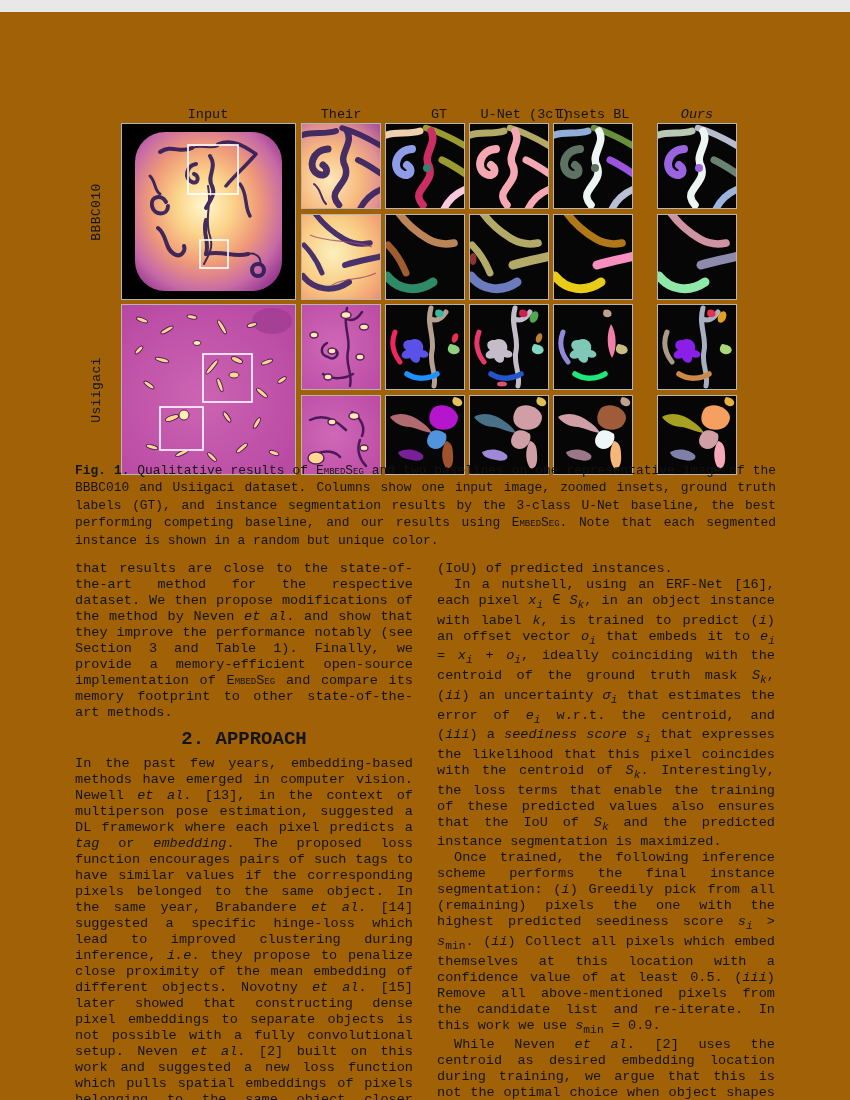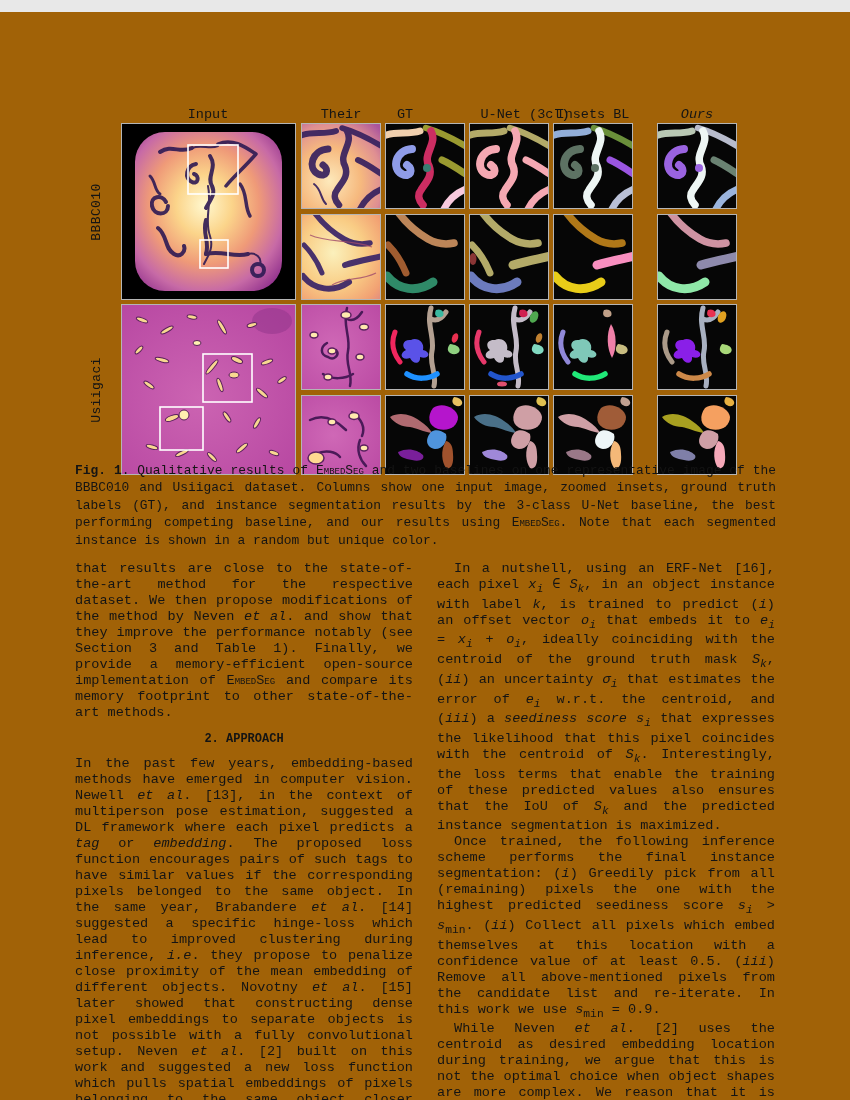--- a/index.html
+++ b/index.html
@@ -11,34 +11,34 @@
           transform:rotate(-90deg);letter-spacing:0.4px;}
   svg.panel{position:absolute;background:#060606;outline:1px solid #b5b5b5;}
   svg.inpanel{position:absolute;background:#000;outline:1px solid #b5b5b5;}
   .caption{position:absolute;left:75px;top:450px;width:701px;font-size:12.9px;
            line-height:17.4px;text-align:justify;}
   .col{position:absolute;top:549px;width:338px;font-size:13.55px;line-height:16px;
        text-align:justify;}
   .col.left{left:75px;} .col.right{left:437px;}
   .col p{margin:0;}
   .col p.ind{text-indent:17px;}
-  h2.sect{font-size:12px;font-weight:bold;text-align:center;margin:10px 0 9px 0;}
+  h2.sect{font-size:19px;font-weight:bold;text-align:center;margin:10px 0 9px 0;}
   .sc{font-variant:small-caps;}
   .shape.ln{fill:none;stroke-linecap:round;stroke-linejoin:round;}
 </style>
 </head>
 <body>
 
 <div class="page">
 
   <div>
 
     <div class="fh" style="left:158px;width:100px;">Input</div>
     <div class="fh" style="left:291px;width:100px;">Their</div>
-    <div class="fh" style="left:355px;width:100px;">GT</div>
+    <div class="fh" style="left:389px;width:100px;">GT</div>
     <div class="fh" style="left:475px;width:100px;">U-Net (3cl)</div>
     <div class="fh" style="left:543px;width:100px;">Insets BL</div>
     <div class="fh it" style="left:647px;width:100px;text-align:center;">Ours</div>
 
     <div class="rowlab" style="left:60px;top:192px;">BBBC010</div>
     <div class="rowlab" style="left:60px;top:370px;">Usiigaci</div>
 
     <svg class="inpanel" viewBox="0 0 173 175" style="left:122px;top:112px;width:173px;height:175px">
       <defs>
         <radialGradient id="gB" cx="47%" cy="46%" r="68%">
@@ -361,18 +361,19 @@
     <div class="caption"><b>Fig. 1</b>. Qualitative results of <span class="sc">EmbedSeg</span> and two baselines on one representative image of the BBBC010 and Usiigaci dataset. Columns show one input image, zoomed insets, ground truth labels (GT), and instance segmentation results by the 3-class U-Net baseline, the best performing competing baseline, and our results using <span class="sc">EmbedSeg</span>. Note that each segmented instance is shown in a random but unique color.</div>
   </div>
 
   <div class="col left">
     <p>that results are close to the state-of-the-art method for the respective dataset. We then propose modifications of the method by Neven <i>et al</i>. and show that they improve the performance notably (see Section 3 and Table 1). Finally, we provide a memory-efficient open-source implementation of <span class="sc">EmbedSeg</span> and compare its memory footprint to other state-of-the-art methods.</p>
     <h2 class="sect">2. APPROACH</h2>
     <p>In the past few years, embedding-based methods have emerged in computer vision. Newell <i>et al</i>. [13], in the context of multiperson pose estimation, suggested a DL framework where each pixel predicts a <i>tag</i> or <i>embedding</i>. The proposed loss function encourages pairs of such tags to have similar values if the corresponding pixels belonged to the same object. In the same year, Brabandere <i>et al</i>. [14] suggested a specific hinge-loss which lead to improved clustering during inference, <i>i.e</i>. they propose to penalize close proximity of the mean embedding of different objects. Novotny <i>et al</i>. [15] later showed that constructing dense pixel embeddings to separate objects is not possible with a fully convolutional setup. Neven <i>et al</i>. [2] built on this work and suggested a new loss function which pulls spatial embeddings of pixels belonging to the same object closer together and simultaneously learns an instance-specific clustering bandwidth. Their end-to-end approach is set up to maximise the intersection over union</p>
   </div>
 
   <div class="col right">
+    <p>(IoU) of predicted instances.</p>
     <p class="ind">In a nutshell, using an ERF-Net [16], each pixel <i>x<sub>i</sub></i> ∈ <i>S<sub>k</sub></i>, in an object instance with label <i>k</i>, is trained to predict (<i>i</i>) an offset vector <i>o<sub>i</sub></i> that embeds it to <i>e<sub>i</sub></i> = <i>x<sub>i</sub></i> + <i>o<sub>i</sub></i>, ideally coinciding with the centroid of the ground truth mask <i>S<sub>k</sub></i>, (<i>ii</i>) an uncertainty <i>σ<sub>i</sub></i> that estimates the error of <i>e<sub>i</sub></i> w.r.t. the centroid, and (<i>iii</i>) a <i>seediness score</i> <i>s<sub>i</sub></i> that expresses the likelihood that this pixel coincides with the centroid of <i>S<sub>k</sub></i>. Interestingly, the loss terms that enable the training of these predicted values also ensures that the IoU of <i>S<sub>k</sub></i> and the predicted instance segmentation is maximized.</p>
     <p class="ind">Once trained, the following inference scheme performs the final instance segmentation: (<i>i</i>) Greedily pick from all (remaining) pixels the one with the highest predicted seediness score <i>s<sub>i</sub></i> &gt; <i>s</i><sub>min</sub>. (<i>ii</i>) Collect all pixels which embed themselves at this location with a confidence value of at least 0.5. (<i>iii</i>) Remove all above-mentioned pixels from the candidate list and re-iterate. In this work we use <i>s</i><sub>min</sub> = 0.9.</p>
     <p class="ind">While Neven <i>et al</i>. [2] uses the centroid as desired embedding location during training, we argue that this is not the optimal choice when object shapes are more complex. We reason that it is desirable to choose a point that minimizes the average distance to all pixels <i>x<sub>i</sub></i> ∈ <i>S<sub>k</sub></i>, <i>i.e</i>. the <i>geometric median</i> (GM). Like the centroid, also the GM has the unfortunate property that it can lie outside of its defining object. Such object-external points are bad embedding points for two reasons: (<i>i</i>) the seediness score of such points will</p>
   </div>
 
 </div>
 
 </body></html>

